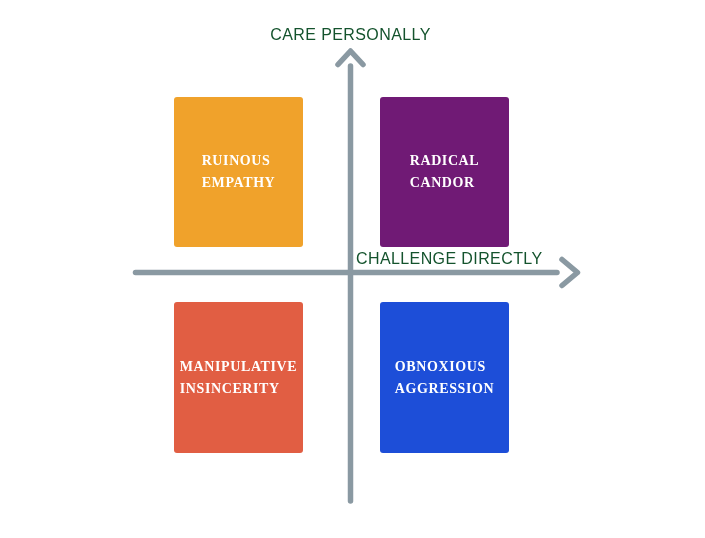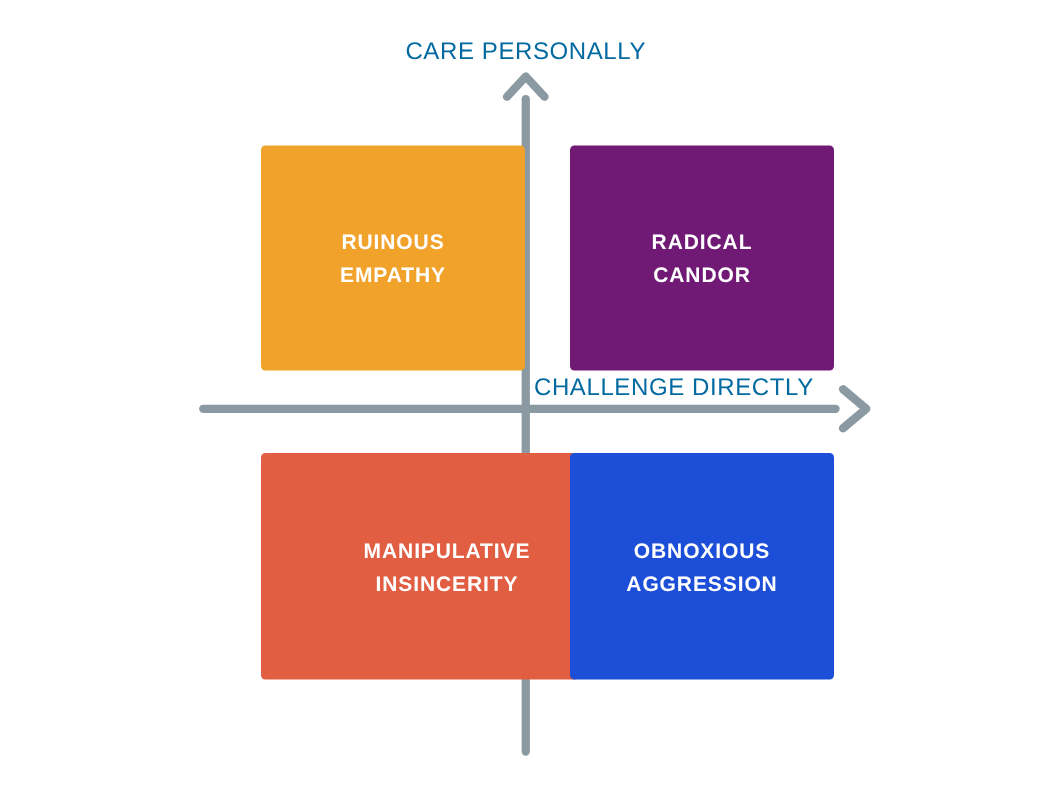--- a/index.html
+++ b/index.html
@@ -12,40 +12,40 @@
     overflow: hidden;
   }
   .axes-svg {
     position: absolute;
     left: 0; top: 0;
     width: 705px; height: 538px;
     pointer-events: none;
   }
   .quad {
     position: absolute;
-    width: 176px;
+    width: 129px;
     display: flex;
     align-items: center;
     justify-content: center;
-    text-align: center;
     border-radius: 3px;
     color: #ffffff;
     font-size: 14px;
     font-weight: 700;
     letter-spacing: 0.6px;
     line-height: 22px;
     white-space: pre-line;
+    font-family: Liberation Serif, serif;
   }
   .quad.tl { left: 174px; top: 97px;  height: 150px; }
   .quad.tr { left: 380px; top: 97px;  height: 150px; }
   .quad.bl { left: 174px; top: 302px; height: 151px; }
   .quad.br { left: 380px; top: 302px; height: 151px; }
   .axis-label {
     position: absolute;
-    color: #0369a1;
+    color: #14532d;
     font-size: 16px;
     font-weight: 500;
     letter-spacing: 0.4px;
     white-space: nowrap;
   }
   .axis-label.y { left: 250px; top: 26px;  width: 201px; text-align: center; }
   .axis-label.x { left: 356px; top: 250px; width: 182px; text-align: left; }
 </style>
 </head>
 <body>
@@ -64,21 +64,21 @@
   <div class="quad tl" style="background: rgb(240, 162, 43);">
     <span>RUINOUS
 EMPATHY</span>
   </div>
 
   <div class="quad tr" style="background: #701a75;">
     <span>RADICAL
 CANDOR</span>
   </div>
 
-  <div class="quad bl" style="background: rgb(225, 94, 67); padding-left: 36px;">
+  <div class="quad bl" style="background: rgb(225, 94, 67);">
     <span>MANIPULATIVE
 INSINCERITY</span>
   </div>
 
   <div class="quad br" style="background: #1d4ed8;">
     <span>OBNOXIOUS
 AGGRESSION</span>
   </div>
 
   <div class="axis-label x">CHALLENGE DIRECTLY</div>

